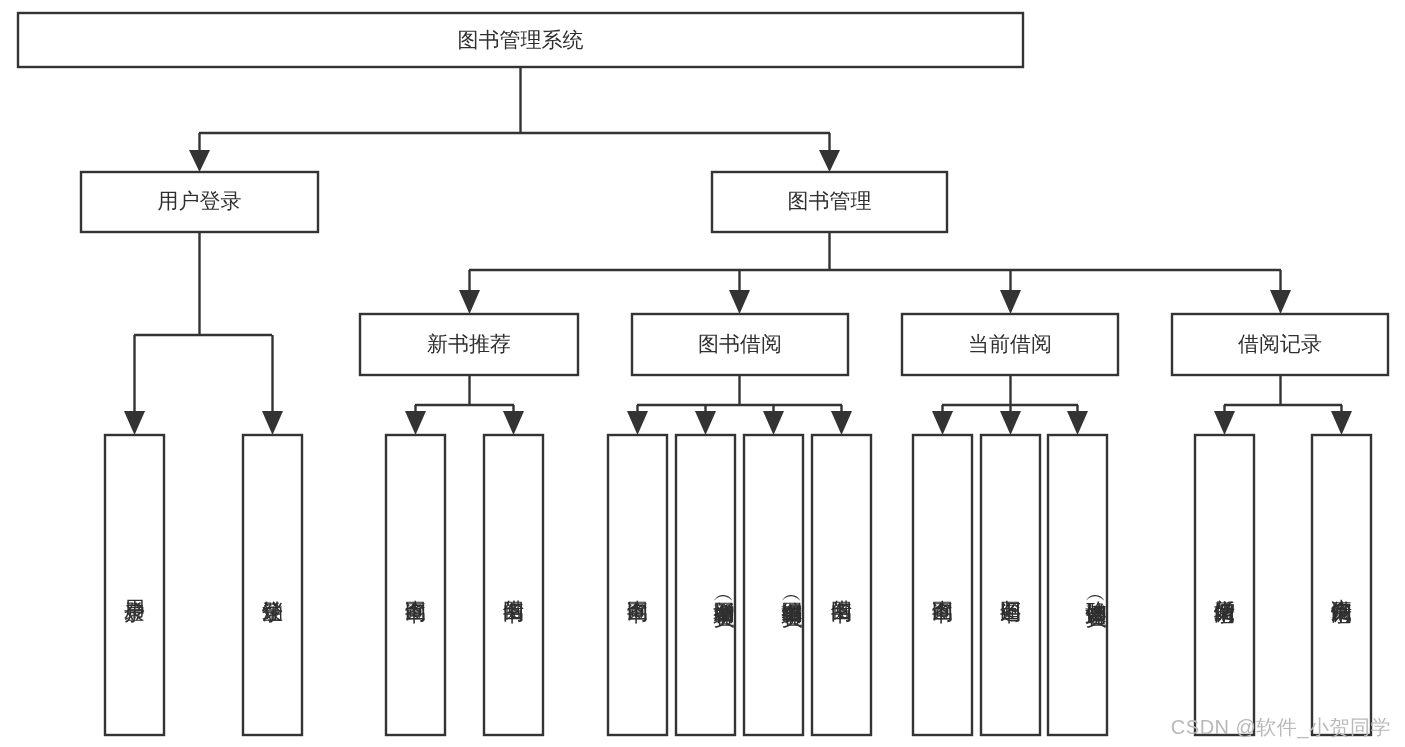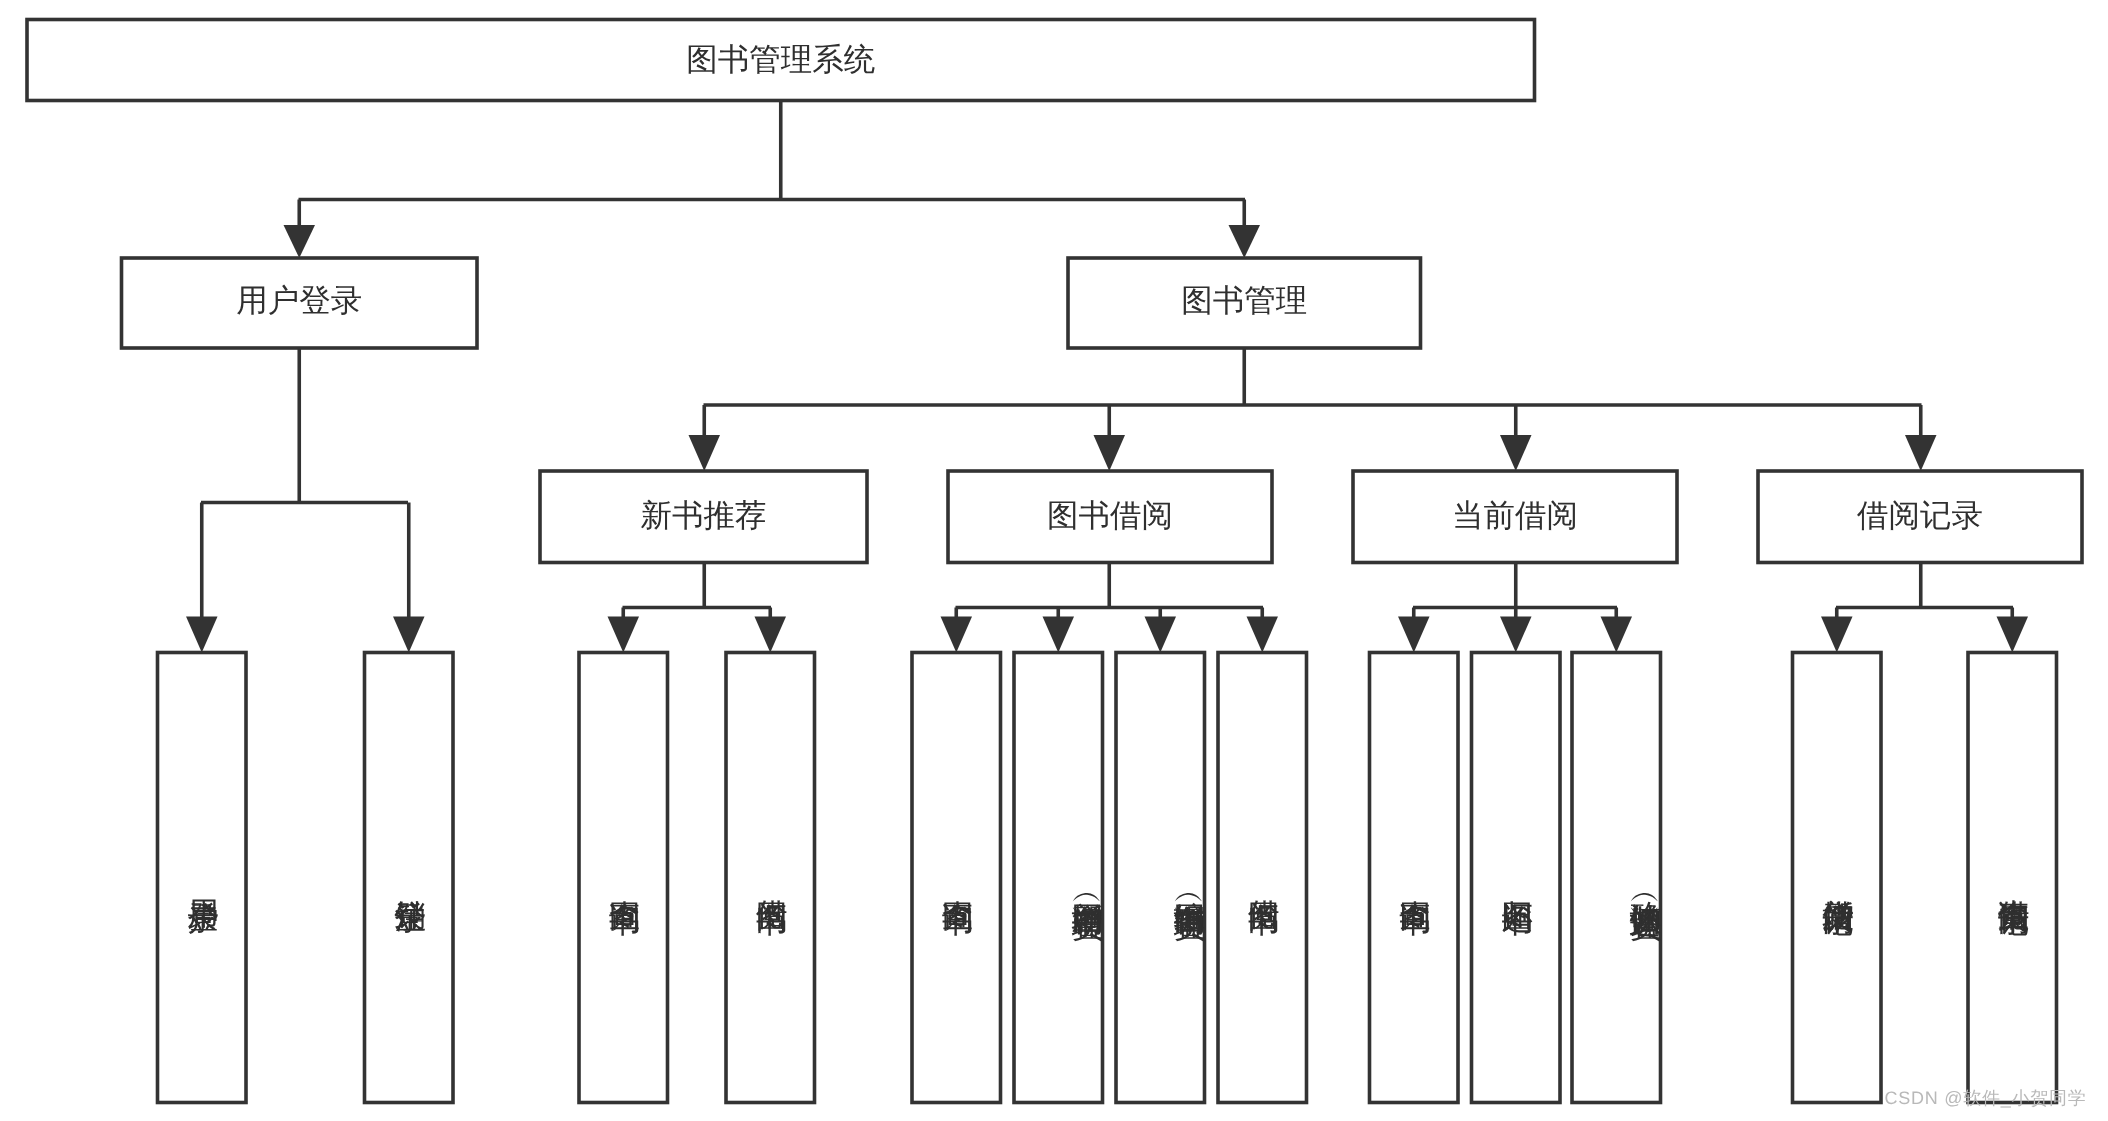--- a/index.html
+++ b/index.html
@@ -62,21 +62,21 @@
     display: flex;
     align-items: center;
     justify-content: center;
     pointer-events: none;
   }
   .watermark {
     position: absolute;
     right: 14px;
     bottom: 6px;
     font-family: "Liberation Sans", "DejaVu Sans", sans-serif;
-    font-size: 12px;
+    font-size: 20px;
     color: #b9b9b9;
     white-space: nowrap;
     letter-spacing: 0.5px;
   }
 </style>
 </head>
 <body>
 
 <div id="diagram-root">
 

